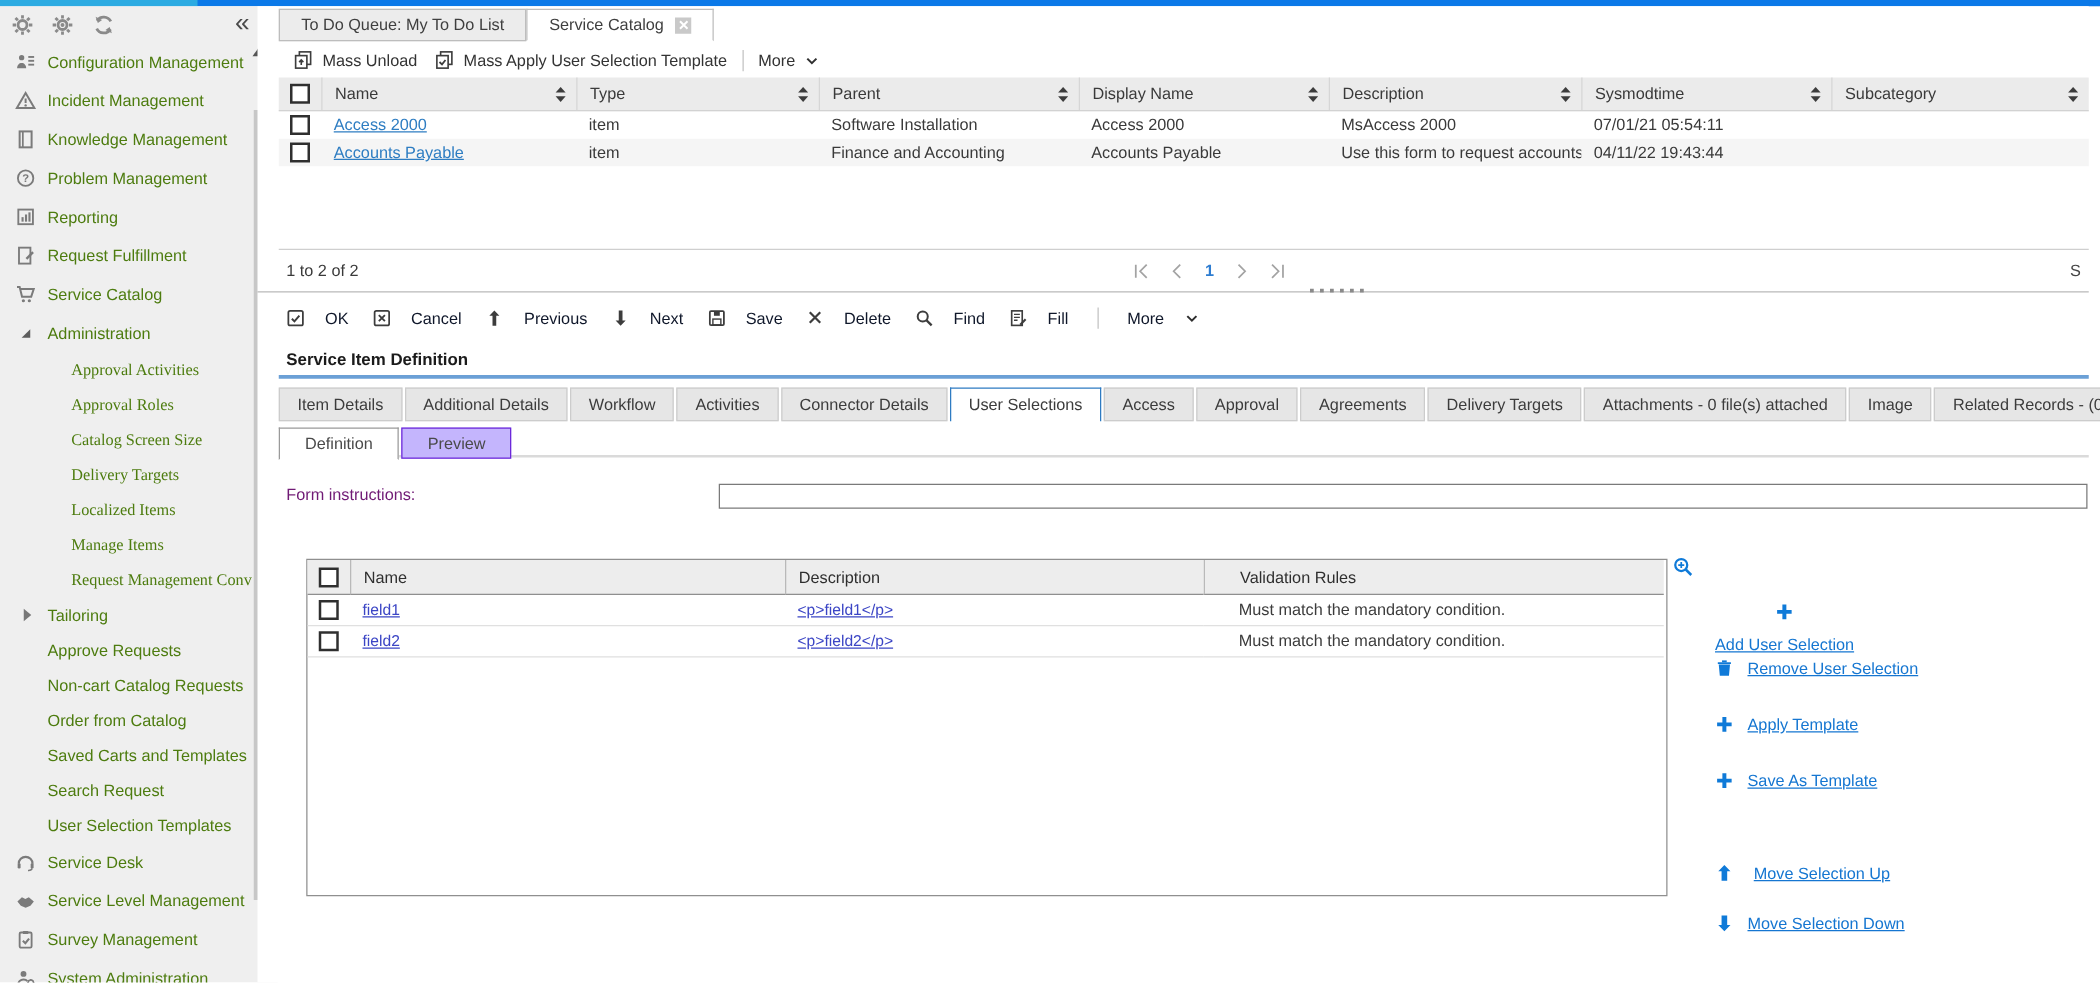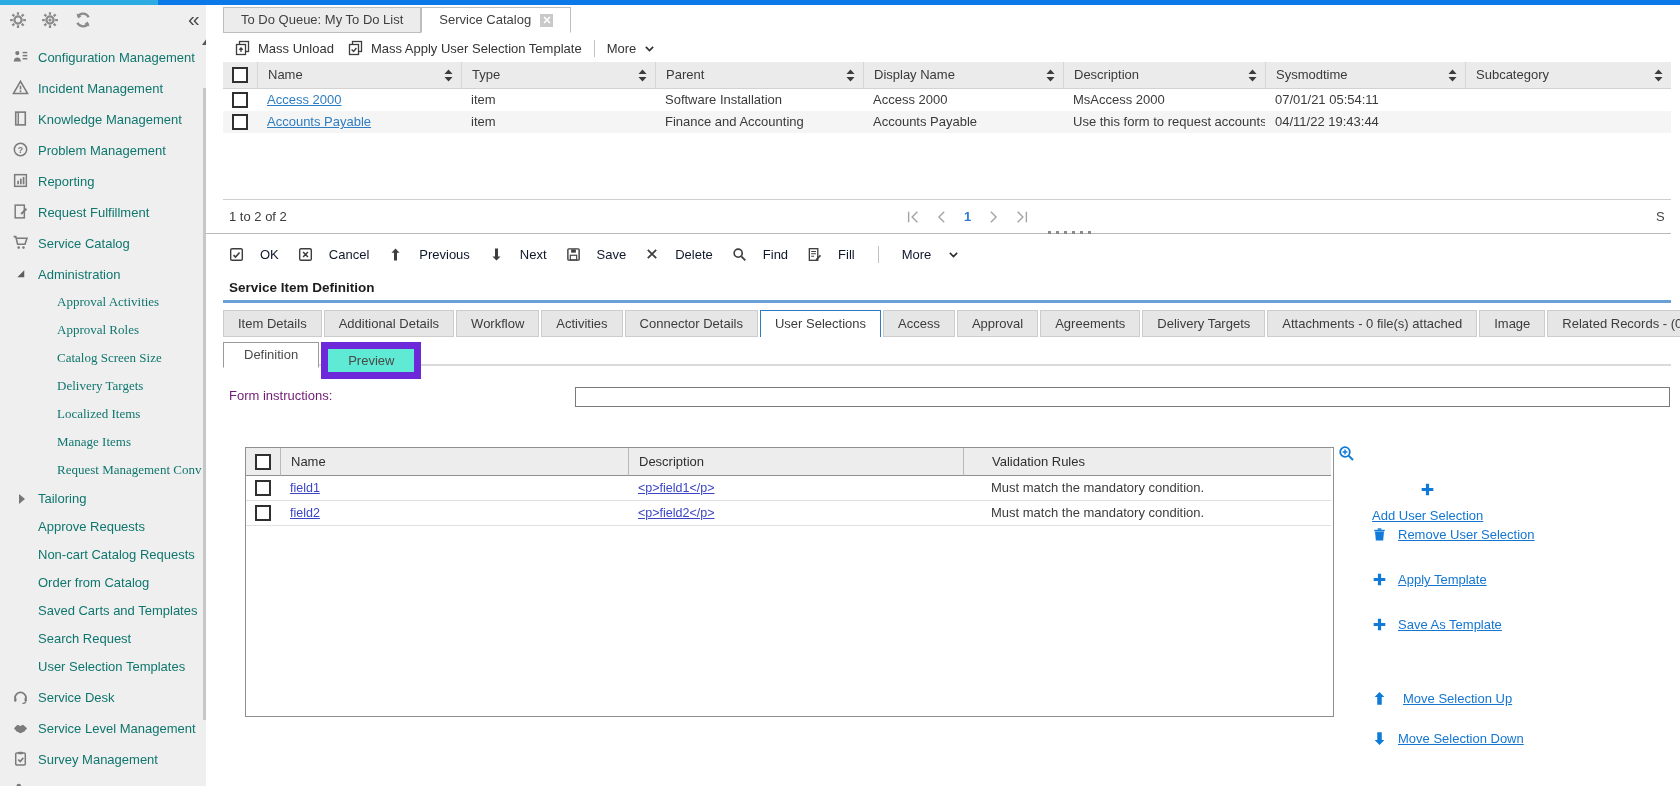--- a/index.html
+++ b/index.html
@@ -12,21 +12,21 @@
   
   #topbar{left:0;top:0;width:1680px;height:5px;background:#0b79e8;}
   #topbar .cyan{position:absolute;left:0;top:0;width:158px;height:5px;background:#2cabe2;}
 
   
   #sidebar{left:0;top:5px;width:222px;height:781px;background:#efefef;}
   .sb-header{position:relative;height:29px;}
   .sb-hicon{position:absolute;top:6px;cursor:pointer;}
   .sb-collapse{position:absolute;left:188px;top:1px;font-size:21px;color:#4a4a4a;cursor:pointer;line-height:26px;}
   .sb-nav{position:absolute;left:0;top:29px;width:215px;}
-  .sb-item{display:flex;align-items:flex-end;color:#0f766e;cursor:pointer;white-space:nowrap;overflow:hidden;}
+  .sb-item{display:flex;align-items:center;color:#4d7c0f;cursor:pointer;white-space:nowrap;overflow:hidden;}
   .it-a{height:31px;padding-left:12px;gap:9px;}
   .it-b{height:28px;padding-left:57px;font-family:Liberation Serif, serif;}
   .it-c{height:28px;padding-left:38px;}
   .it-t{height:28px;padding-left:18px;gap:12px;}
   .sb-scroll-arrow{left:202px;top:33px;width:0;height:0;border-left:5px solid transparent;border-right:5px solid transparent;border-bottom:7px solid #555;cursor:pointer;}
   .sb-thumb{left:203px;top:83px;width:9px;height:632px;background:#c7c7c7;cursor:pointer;}
 
   
   #content{left:206px;top:5px;width:1465px;height:781px;background:#fff;}
 
@@ -73,21 +73,21 @@
   .blue-rule{left:17px;top:295px;width:1448px;height:3px;background:#6ba0d6;}
 
   
   .main-tabs{left:17px;top:305px;display:flex;gap:2px;}
   .mtab{height:25px;line-height:25px;padding:0 14px;background:#e6e6e6;border:1px solid #cccccc;color:#3c3c3c;cursor:pointer;white-space:nowrap;}
   .mtab.active{background:#fff;border:1px solid #2e7bc2;border-bottom:none;height:26px;}
 
   
   .subtab-rule{left:17px;top:359px;width:1448px;height:2px;background:#dadada;}
   .sub-tabs{left:17px;top:337px;display:flex;gap:2px;z-index:2;}
-  .stab{height:23px;line-height:23px;padding:0 20px;background:#5eead4;border:7px solid #6d28d9;color:#4a4a4a;cursor:pointer;}
+  .stab{height:23px;line-height:23px;padding:0 20px;background:#c4b5fd;border:1px solid #6d28d9;color:#4a4a4a;cursor:pointer;}
   .stab.active{background:#fff;border:1px solid #9a9a9a;border-bottom:1px solid #fff;height:24px;position:relative;z-index:3;}
 
   
   .fi-label{left:23px;top:383px;color:#701a75;}
   .fi-input{left:369px;top:382px;width:1095px;height:20px;border:1px solid #7a7a7a;background:#fff;font-family:"Liberation Sans",sans-serif;font-size:13px;padding:0 4px;box-sizing:border-box;}
 
   
   .sel-table{left:39px;top:442px;width:1089px;height:270px;border:1px solid #8f8f8f;box-sizing:border-box;background:#fff;}
   .sel-grid{display:grid;grid-template-columns:34px 348px 335px 368px;}
   .sth{height:27px;line-height:27px;background:#ededed;border-bottom:1px solid #8f8f8f;border-left:1px solid #b9b9b9;padding-left:10px;color:#2f2f2f;}

